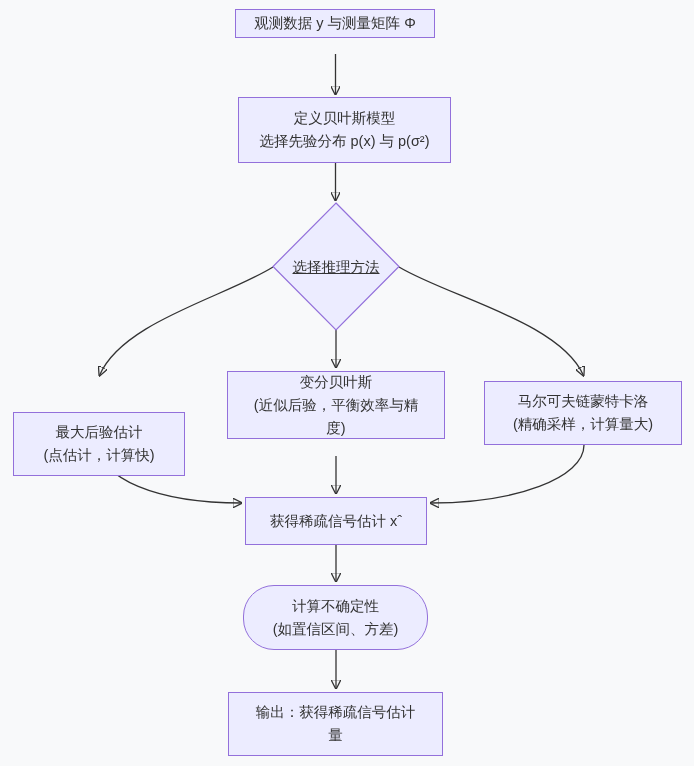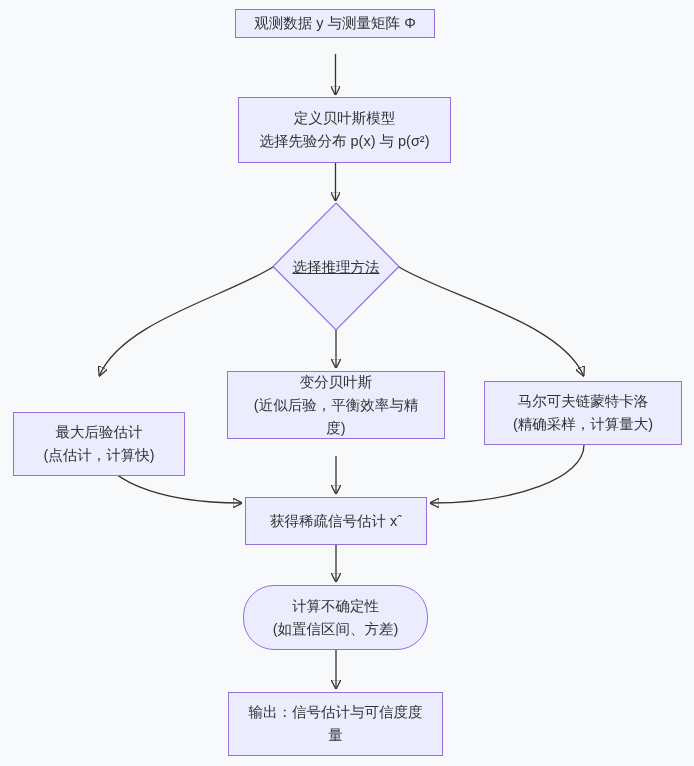--- a/index.html
+++ b/index.html
@@ -81,16 +81,16 @@
 度)</div>
 
   <div class="node" style="left:484px;top:381px;width:198px;height:64px;">马尔可夫链蒙特卡洛
 (精确采样，计算量大)</div>
 
   <div class="node" style="left:245px;top:497px;width:182px;height:48px;">获得稀疏信号估计 xˆ</div>
 
   <div class="node" style="left:243px;top:585px;width:185px;height:65px;border-radius:31px;">计算不确定性
 (如置信区间、方差)</div>
 
-  <div class="node" style="left:228px;top:692px;width:215px;height:64px;">输出：信号估计与可信度度
+  <div class="node" style="left:228px;top:692px;width:215px;height:64px;">输出：获得稀疏信号估计
 量</div>
 
 </div>
 
 </body></html>

